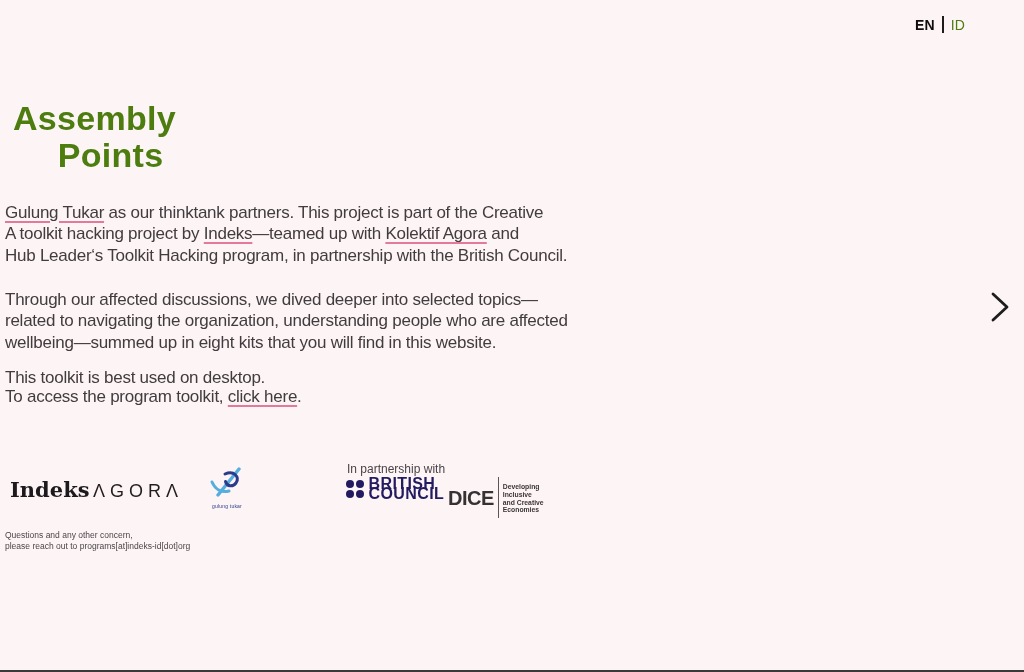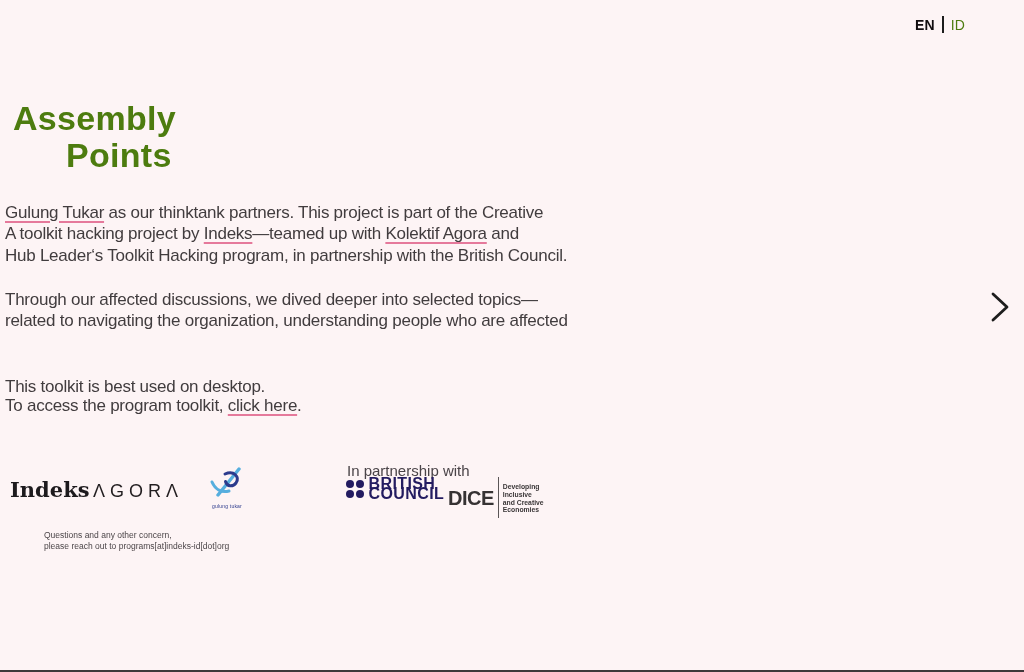--- a/index.html
+++ b/index.html
@@ -14,56 +14,56 @@
   .abs { position: absolute; }
 
   
   .lang { top: 16px; left: 915px; display: flex; align-items: center; gap: 7px; font-size: 14px; }
   .lang .en { font-weight: bold; color: #100c0e; letter-spacing: 0.2px; cursor: pointer; }
   .lang .divider { width: 2px; height: 17px; background: #1c1c1c; }
   .lang .id { color: #4d7c0f; cursor: pointer; }
 
   
   .title { left: 13px; top: 100px; font-size: 34px; font-weight: bold; color: #4d7c0f; line-height: 37px; letter-spacing: 0.3px; }
-  .title .line2 { margin-left: 53px; }
+  .title .line2 { margin-left: 32px; text-align: center; }
 
   
   .para { left: 5px; font-size: 17px; letter-spacing: -0.25px; color: #413c3e; }
   .para .ln { white-space: nowrap; line-height: 21.3px; }
   .p1 { top: 202px; }
   .p2 { top: 289px; }
-  .p3 { top: 378px; }
+  .p3 { top: 369px; }
   .p3 .ln { line-height: 18.6px; }
   a.link {
     color: inherit; cursor: pointer;
     text-decoration: underline;
     text-decoration-color: #e5799b;
     text-decoration-thickness: 1.5px;
     text-underline-offset: 3px;
   }
 
   
   .indeks-logo { left: 10px; top: 477px; font-family: "DejaVu Serif", serif; font-weight: bold; font-size: 21px; color: #1d1a1d; }
   .agora-logo { left: 93px; top: 481px; font-size: 18px; font-weight: normal; letter-spacing: 5px; color: #221e20; }
   .gt-logo { left: 207px; top: 467px; width: 40px; text-align: center; }
   .gt-caption { font-size: 5px; color: #2c3a8c; line-height: 5px; margin-top: 1px; letter-spacing: 0.2px; }
 
-  .partner-label { left: 347px; top: 462px; font-size: 15px; color: #4a4448; }
+  .partner-label { left: 347px; top: 462px; font-size: 12px; color: #4a4448; }
   .bc-logo { left: 346px; top: 479px; display: flex; align-items: center; gap: 5px; }
   .bc-dots { display: grid; grid-template-columns: 8px 8px; grid-template-rows: 8px 8px; gap: 1.5px; }
   .bc-dot { width: 8px; height: 8px; border-radius: 50%; background: #231b60; }
   .bc-text { font-size: 16px; font-weight: bold; color: #231b60; line-height: 9.8px; letter-spacing: 0.4px; }
 
   .dice-logo { left: 448px; top: 477px; display: flex; align-items: center; gap: 4px; }
   .dice-name { font-size: 20px; font-weight: bold; color: #363233; letter-spacing: -0.5px; line-height: 20px; }
   .dice-divider { width: 1px; height: 41px; background: #5a5556; }
   .dice-tagline { font-size: 6.8px; color: #3a3637; line-height: 7.6px; padding-top: 2px; font-weight: bold; }
 
   
-  .footer-note { left: 5px; top: 530px; font-size: 8.5px; line-height: 10.5px; color: #4c4649; margin-left: 39px; }
+  .footer-note { left: 5px; top: 530px; font-size: 8.5px; line-height: 10.5px; color: #4c4649; }
 
   
   .next-btn { left: 986px; top: 290px; width: 28px; height: 34px; cursor: pointer; background: none; border: none; display: flex; align-items: center; justify-content: center; }
 
   
   .bottom-line { left: 0; bottom: 0; width: 1024px; height: 2px; background: #3d3839; }
 </style>
 </head>
 <body>
 
@@ -80,20 +80,21 @@
 
 <div class="abs para p1">
   <div class="ln"><a class="link">Gulung Tukar</a><span> as our thinktank partners. This project is part of the Creative</span></div>
   <div class="ln"><span>A toolkit hacking project by </span><a class="link">Indeks</a><span>—teamed up with </span><a class="link">Kolektif Agora</a><span> and</span></div>
   <div class="ln">Hub Leader‘s Toolkit Hacking program, in partnership with the British Council.</div>
 </div>
 
 <div class="abs para p2">
   <div class="ln">Through our affected discussions, we dived deeper into selected topics—</div>
   <div class="ln">related to navigating the organization, understanding people who are affected</div>
+  <div class="ln">wellbeing—summed up in eight kits that you will find in this website.</div>
 </div>
 
 <div class="abs para p3">
   <div class="ln">This toolkit is best used on desktop.</div>
   <div class="ln"><span>To access the program toolkit, </span><a class="link">click here</a><span>.</span></div>
 </div>
 
 <div class="abs indeks-logo">Indeks</div>
 <div class="abs agora-logo">ΛGORΛ</div>
 

